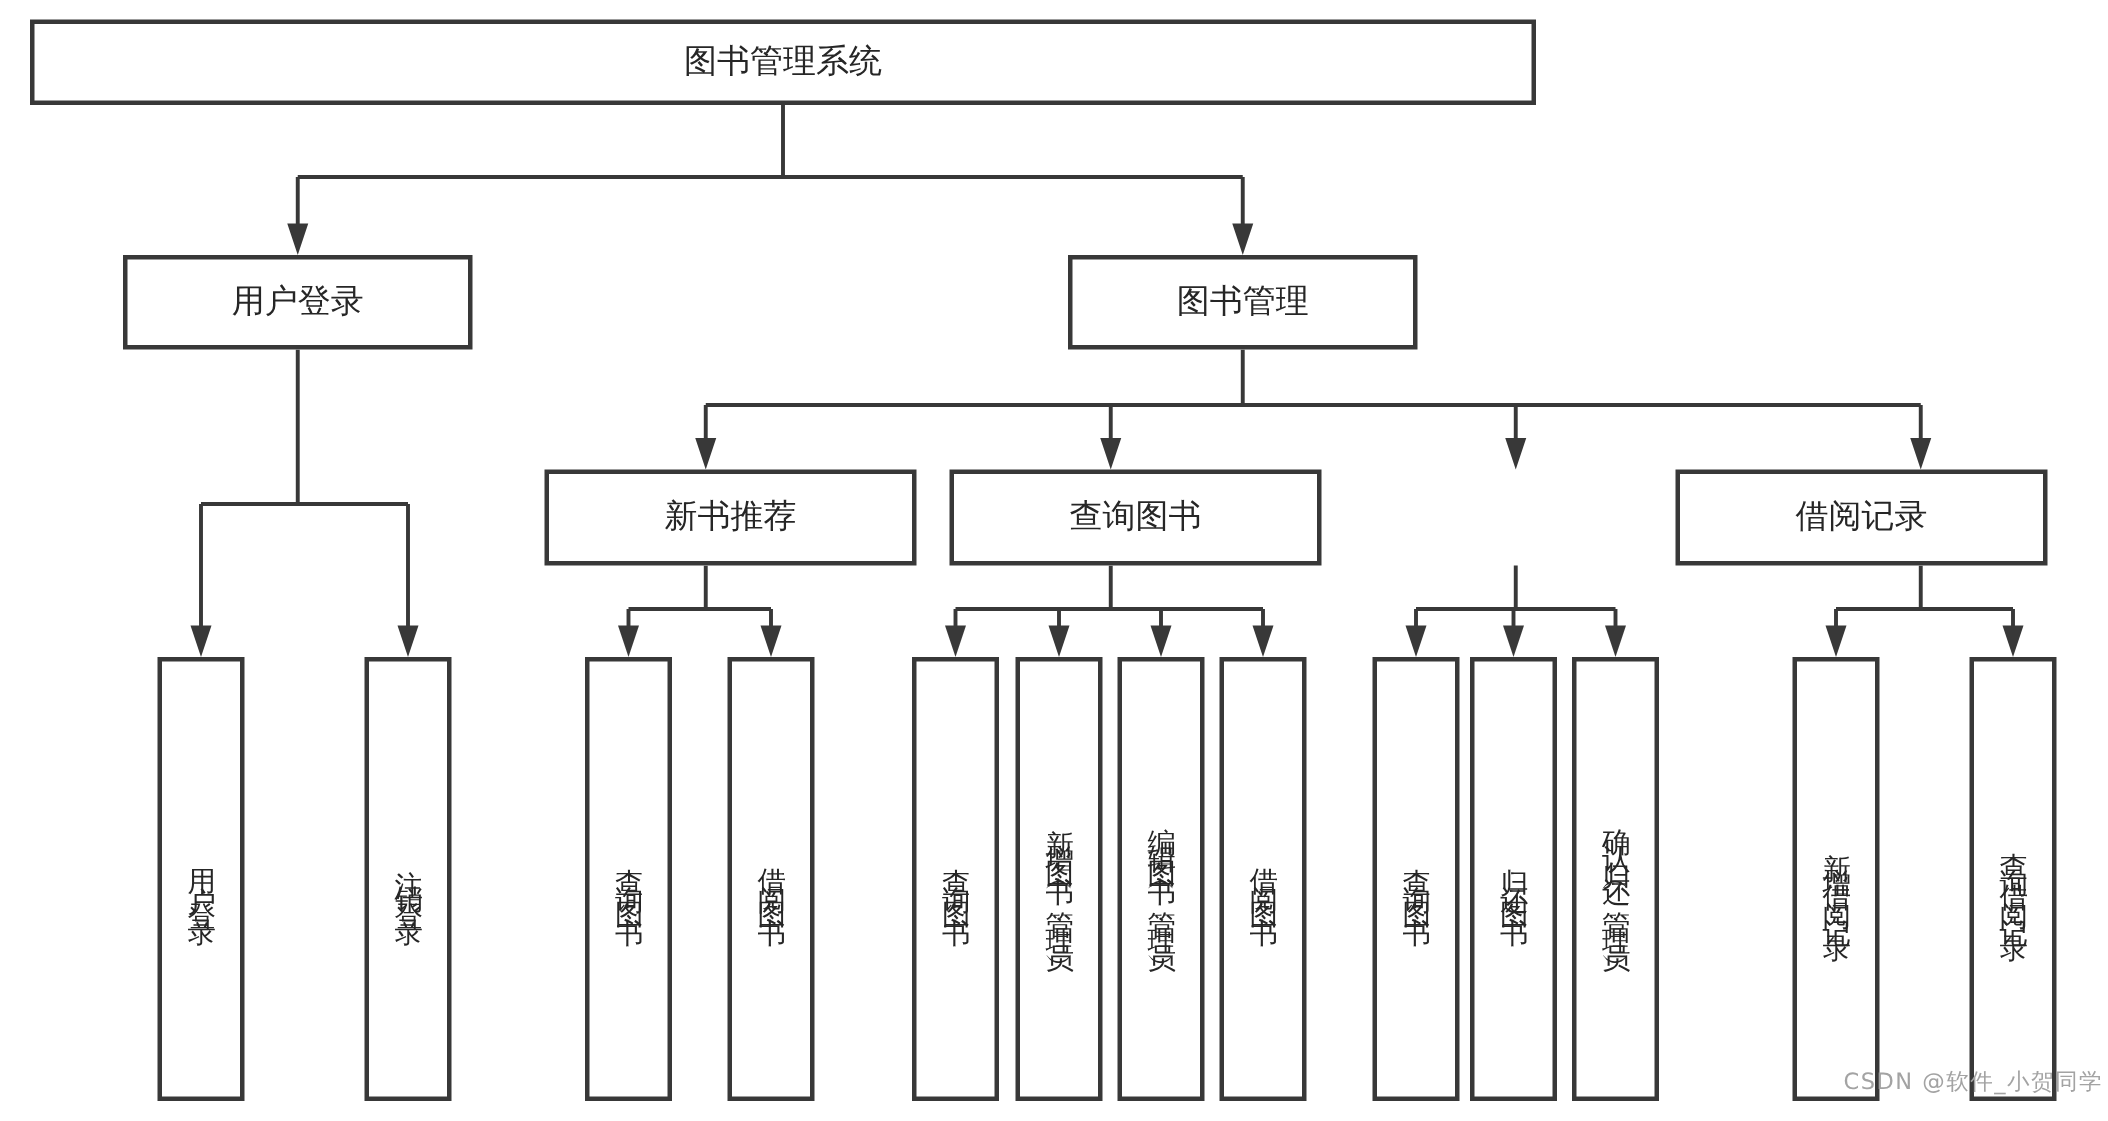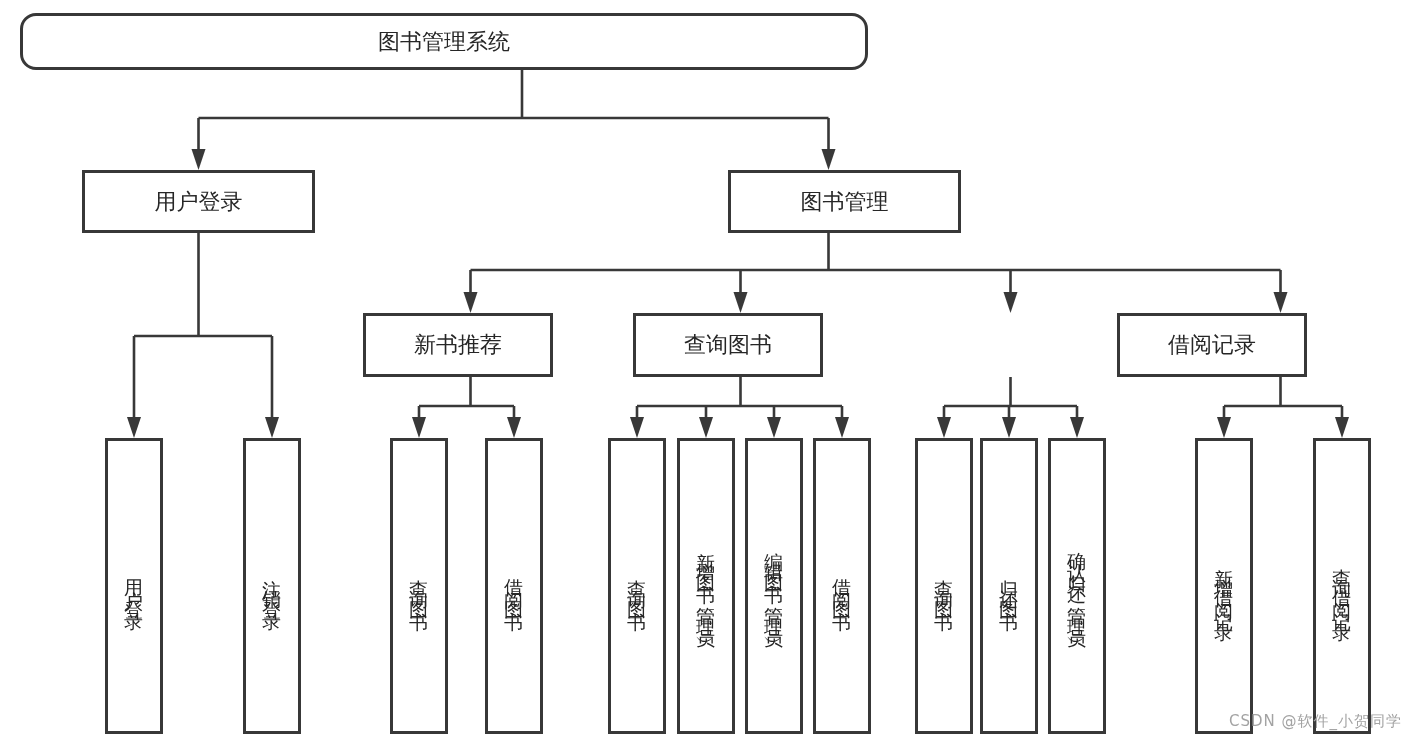--- a/index.html
+++ b/index.html
@@ -39,23 +39,23 @@
     border:3px solid var(--line-color);
     color:var(--text-color);
     display:flex;
     align-items:center;
     justify-content:center;
     text-align:center;
     font-size:22px;
     line-height:1;
     z-index:2;
   }
-  .root-box{left:20px;top:13px;width:848px;height:57px;border-radius:16px;}
+  .root-box{left:20px;top:13px;width:1004px;height:57px;}
   .l2{top:170px;width:233px;height:63px;}
-  .l3{top:313px;width:190px;height:64px;}
+  .l3{top:313px;width:248px;height:64px;}
   .leaf{
     top:438px;width:58px;height:296px;
     writing-mode:vertical-rl;
     text-orientation:mixed;
     font-size:19px;
     letter-spacing:11px;
     line-height:1;
   }
   .watermark{
     position:absolute;
@@ -105,21 +105,21 @@
     <polygon class="arrow" points="1077,438 1070,417 1084,417"></polygon>
 
     <path class="wire" d="M1280.5,377 L1280.5,406 M1224,406 L1342,406 M1224,406 L1224,419 M1342,406 L1342,419"></path>
     <polygon class="arrow" points="1224,438 1217,417 1231,417"></polygon>
     <polygon class="arrow" points="1342,438 1335,417 1349,417"></polygon>
   </svg>
 
   <div class="box root-box">图书管理系统</div>
 
   <div class="box l2" style="left:82px;">用户登录</div>
-  <div class="box l2" style="left:712px;margin-left:16px;">图书管理</div>
+  <div class="box l2" style="left:712px;">图书管理</div>
 
   <div class="box l3" style="left:363px;">新书推荐</div>
   <div class="box l3" style="left:633px;">查询图书</div>
   <div class="box l3" style="left:1117px;">借阅记录</div>
 
   <div class="box leaf" style="left:105px;">用户登录</div>
   <div class="box leaf" style="left:243px;">注销登录</div>
 
   <div class="box leaf" style="left:390px;">查询图书</div>
   <div class="box leaf" style="left:485px;">借阅图书</div>

